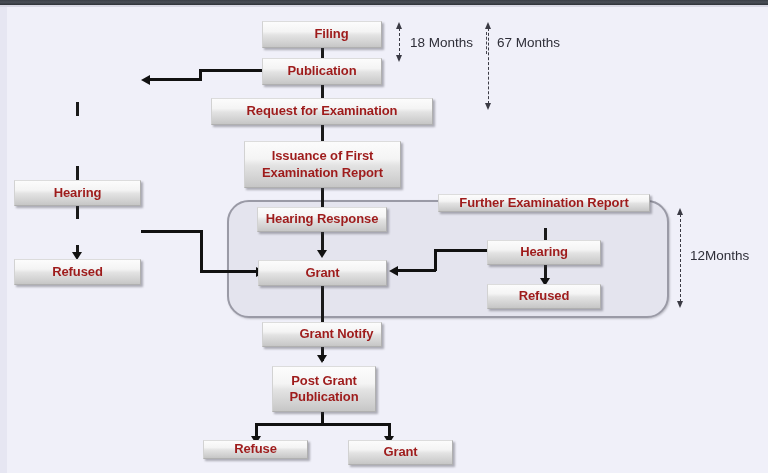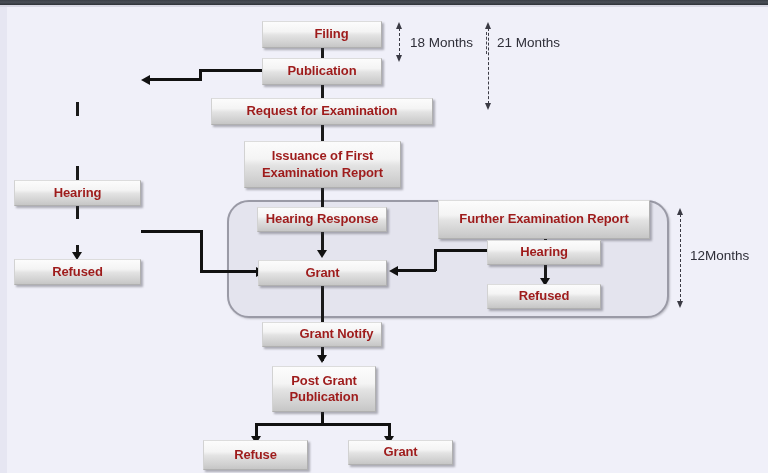--- a/index.html
+++ b/index.html
@@ -214,41 +214,41 @@
   </div>
 
   <div class="box" style="left:257px;top:207px;width:130px;height:25px;">
     <span>Hearing Response</span>
   </div>
 
   <div class="box" style="left:258px;top:260px;width:129px;height:26px;">
     <span>Grant</span>
   </div>
 
-  <div class="box" style="left:438px;top:200px;width:212px;height:39px;">
+  <div class="box" style="left:438px;top:194px;width:212px;height:18px;">
     <span>Further Examination Report</span>
   </div>
 
   <div class="box" style="left:487px;top:240px;width:114px;height:25px;">
     <span>Hearing</span>
   </div>
 
   <div class="box" style="left:487px;top:284px;width:114px;height:25px;">
     <span>Refused</span>
   </div>
 
   <div class="box" style="left:262px;top:322px;width:120px;height:25px;padding-left:29px;">
     <span>Grant Notify</span>
   </div>
 
   <div class="box two-line" style="left:272px;top:366px;width:104px;height:46px;padding:0 4px;">
     <span>Post Grant Publication</span>
   </div>
 
-  <div class="box" style="left:203px;top:440px;width:105px;height:30px;">
+  <div class="box" style="left:203px;top:440px;width:105px;height:19px;">
     <span>Refuse</span>
   </div>
 
   <div class="box" style="left:348px;top:440px;width:105px;height:25px;">
     <span>Grant</span>
   </div>
 
   <div class="measure" style="left:396px;top:22px;width:8px;height:40px;">
     <div class="cap-up"></div>
     <div class="stem" style="height:28px;"></div>
@@ -256,21 +256,21 @@
   </div>
   <div class="mlabel" style="left:410px;top:35px;">18 Months</div>
 
   <div class="divider-dash" style="left:486px;top:32px;height:22px;"></div>
 
   <div class="measure" style="left:485px;top:22px;width:8px;height:88px;">
     <div class="cap-up"></div>
     <div class="stem" style="height:76px;"></div>
     <div class="cap-dn" style="top:81px;"></div>
   </div>
-  <div class="mlabel" style="left:497px;top:35px;">21 Months</div>
+  <div class="mlabel" style="left:497px;top:35px;">67 Months</div>
 
   <div class="measure" style="left:677px;top:208px;width:8px;height:100px;">
     <div class="cap-up"></div>
     <div class="stem" style="height:88px;"></div>
     <div class="cap-dn" style="top:93px;"></div>
   </div>
   <div class="mlabel" style="left:690px;top:248px;">12Months</div>
 
 </div>
 

